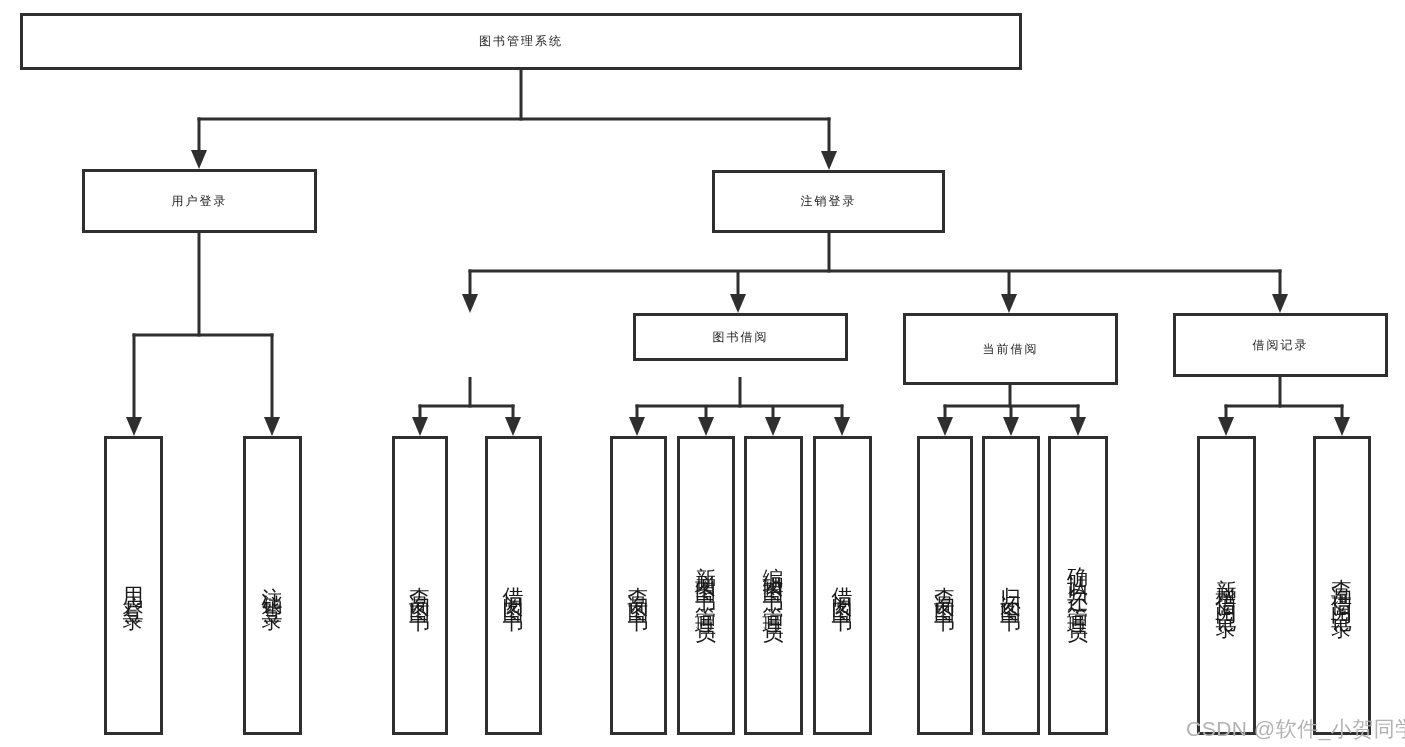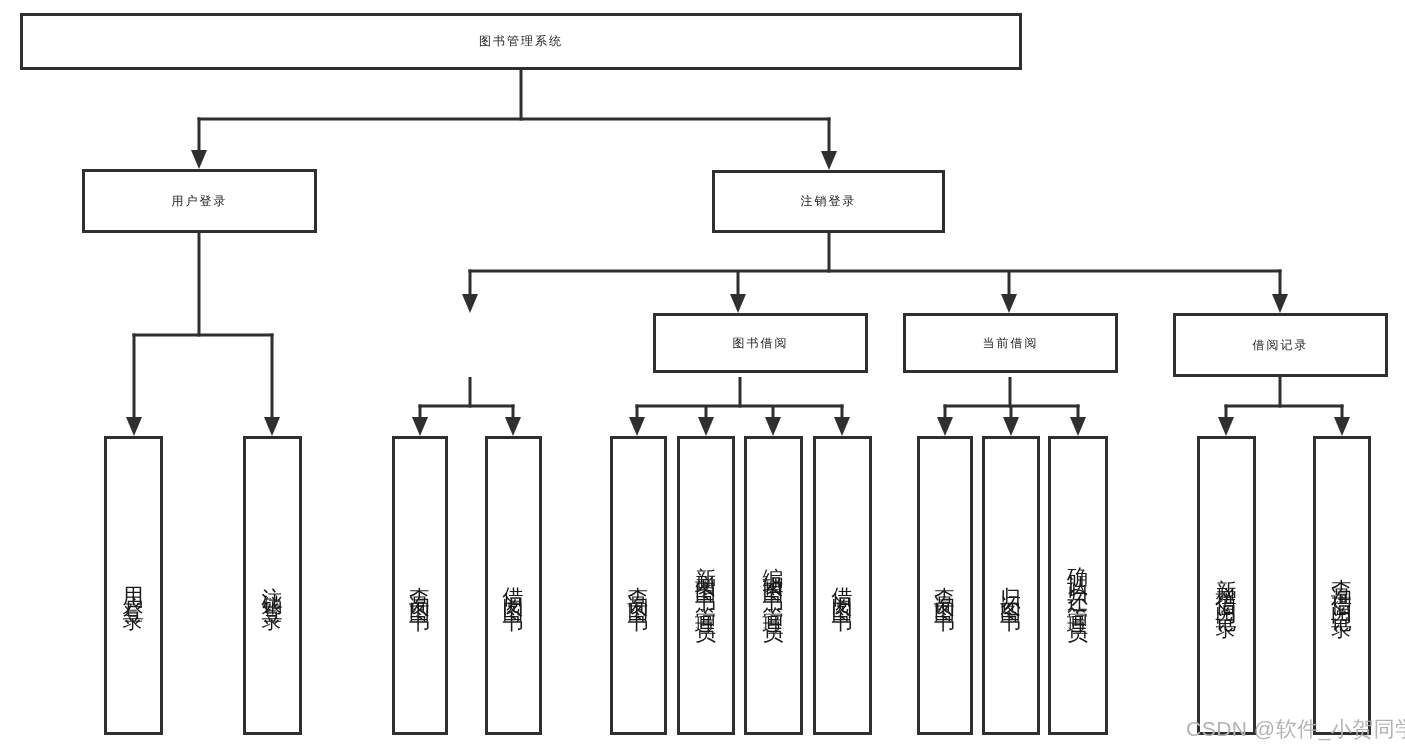--- a/index.html
+++ b/index.html
@@ -132,24 +132,24 @@
     <span>图书管理系统</span>
   </div>
 
   <div class="node hnode" style="left:82px;top:169px;width:235px;height:64px">
     <span>用户登录</span>
   </div>
   <div class="node hnode" style="left:712px;top:170px;width:233px;height:63px">
     <span>注销登录</span>
   </div>
 
-  <div class="node hnode" style="left:653px;top:313px;width:215px;height:60px">
+  <div class="node hnode" style="left:633px;top:313px;width:215px;height:48px">
     <span>图书借阅</span>
   </div>
-  <div class="node hnode" style="left:903px;top:313px;width:215px;height:60px">
+  <div class="node hnode" style="left:903px;top:313px;width:215px;height:72px">
     <span>当前借阅</span>
   </div>
   <div class="node hnode" style="left:1173px;top:313px;width:215px;height:64px">
     <span>借阅记录</span>
   </div>
 
   <div class="node vnode" style="left:104px;top:436px;width:59px;height:299px">
     <span>用户登录</span>
   </div>
   <div class="node vnode" style="left:243px;top:436px;width:59px;height:299px">

